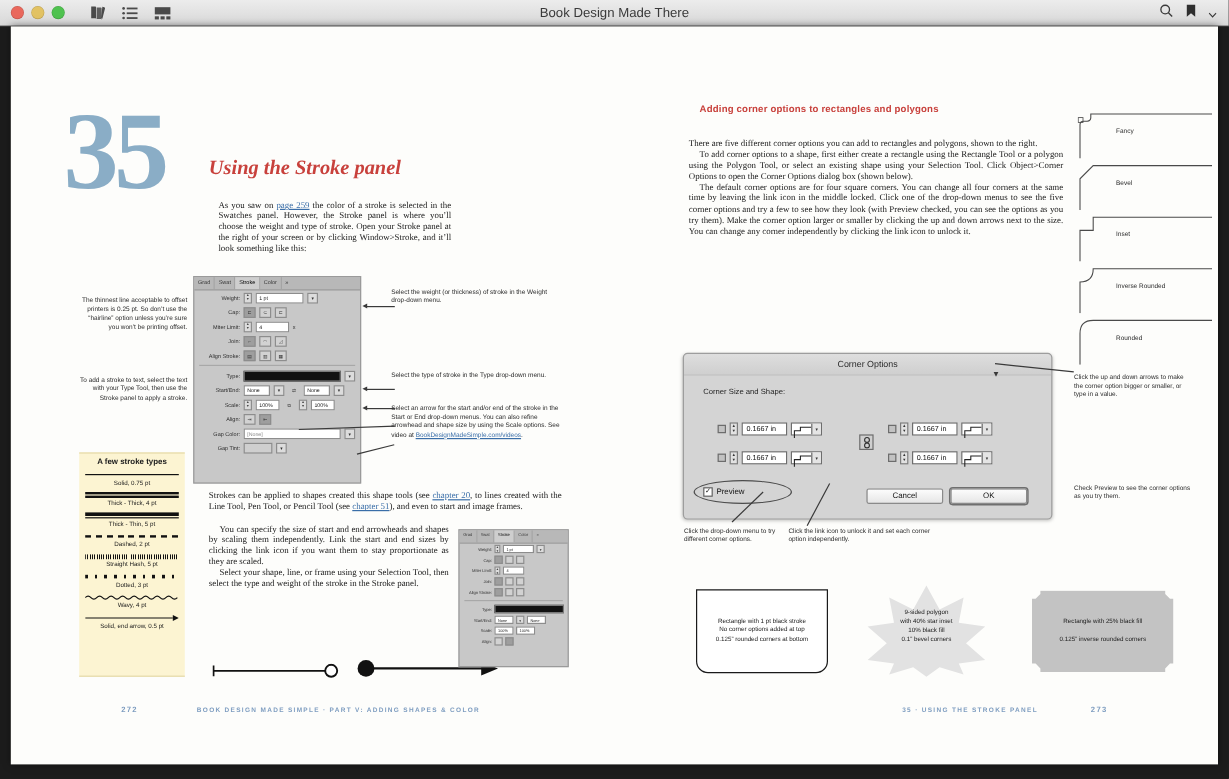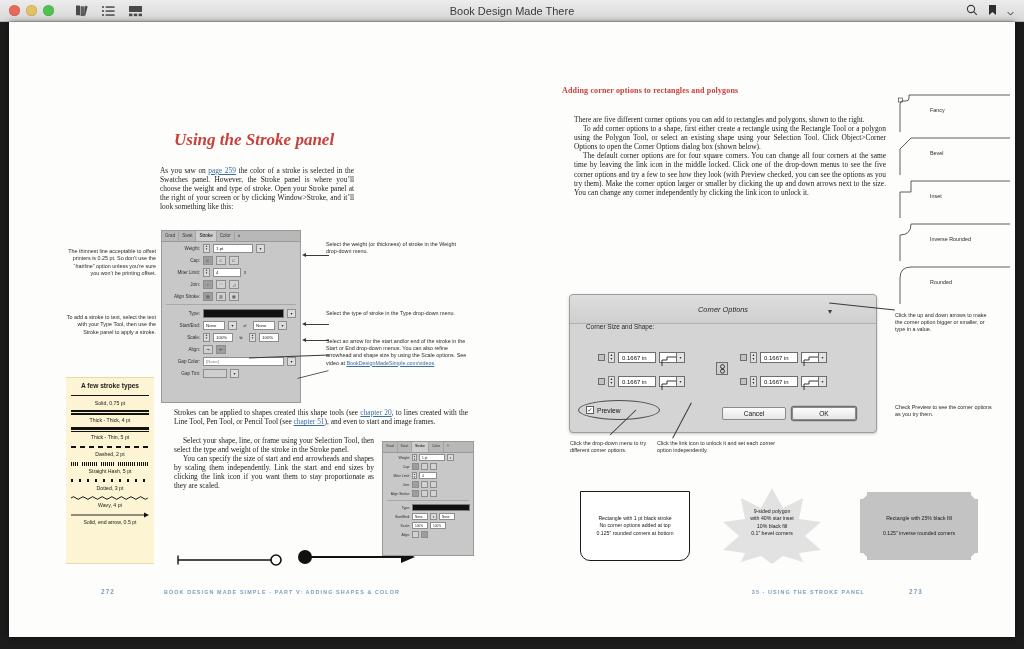--- a/index.html
+++ b/index.html
@@ -62,21 +62,21 @@
     font-family:"Liberation Serif", serif;
     font-size:92px; line-height:92px; color:#8aadc6; font-weight:700;
     letter-spacing:-4px;
   }
   #chap-title {
     position:absolute; left:165px; top:108px;
     font-family:"Liberation Serif", serif;
     font-style:italic; font-weight:700;
     font-size:17px; color:#c8413c;
   }
-  #intro-txt { position:absolute; left:151px; top:144px; width:194px; }
+  #intro-txt { position:absolute; left:173px; top:144px; width:194px; }
 
   
   .panel {
     position:absolute; background:#c8c8c8; border:1px solid #9a9a9a;
     font-family:"Liberation Sans", sans-serif;
   }
   #stroke-panel { left:152px; top:208px; width:140px; height:173px; }
   .pnl-tabs { display:flex; height:11px; background:#b3b3b3; border-bottom:1px solid #9a9a9a; }
   .pnl-tab {
     font-size:4.6px; color:#3a3a3a; padding:2px 3px 0 3px;
@@ -152,45 +152,45 @@
   .st-sample { height:7px; display:flex; align-items:center; }
 
   
   .lnote {
     position:absolute; width:90px; font-family:"Liberation Sans", sans-serif;
     font-size:5.4px; line-height:7.3px; color:#2b2b2b; text-align:right;
   }
 
   
   #rp-head {
-    position:absolute; left:50px; top:64px; width:312px;
-    font-family:Liberation Serif, serif; font-weight:700;
+    position:absolute; left:71px; top:64px; width:312px;
+    font-family:Liberation Sans, sans-serif; font-weight:700;
     font-size:8px; color:#c8413c; letter-spacing:.15px;
   }
   #rp-body { position:absolute; left:62px; top:93px; width:312px; }
 
   
   #corner-list { position:absolute; left:386px; top:70px; width:112px; }
   .corner-item { position:relative; height:43px; }
   .corner-label {
     position:absolute; left:32px; top:15px;
     font-family:"Liberation Sans", sans-serif; font-size:5.4px; color:#2b2b2b;
   }
 
   
   #dlg {
     position:absolute; left:57px; top:272px; width:308px; height:139px;
     background:#d4d4d4; border:1px solid #9d9d9d; border-radius:4px;
     box-shadow:0 1px 3px rgba(0,0,0,.22);
   }
   #dlg-title {
-    height:29px; background:linear-gradient(#dedede,#cfcfcf);
+    height:18px; background:linear-gradient(#dedede,#cfcfcf);
     border-bottom:1px solid #b0b0b0; border-radius:4px 4px 0 0;
     display:flex; align-items:center; justify-content:center;
-    font-size:7.4px; color:#2b2b2b;font-style:italic;
+    font-size:7.4px; color:#2b2b2b;
   }
   #dlg-sub { position:absolute; left:16px; top:28px; font-size:6.4px; color:#1f1f1f; }
   .dlg-fieldrow { display:flex; align-items:center; gap:3px; }
   .cornbox { width:7px; height:7px; border:1px solid #6d6d6d; background:#c2c2c2; }
   .spin {
     width:7px; height:11px; background:#e2e2e2; border:1px solid #7d7d7d;
     display:flex; flex-direction:column; align-items:center; justify-content:center;
     font-size:3.4px; line-height:3.6px; color:#333;
   }
   .numfld {
@@ -319,20 +319,21 @@
           </svg>
       </span>
     </div>
   </div>
 
   <div id="reader">
     <div id="spread">
 
       <div class="page" id="page-left">
 
+        <div id="chap-num">35</div>
         <div id="chap-title">Using the Stroke panel</div>
 
         <div id="intro-txt" class="body-txt">
           <p class="noind"><span>As you saw on </span><a class="lnk" href="#">page 259</a><span> the color of a stroke is selected in the Swatches panel. However, the Stroke panel is where you’ll choose the weight and type of stroke. Open your Stroke panel at the right of your screen or by clicking Window&gt;Stroke, and it’ll look something like this:</span></p>
         </div>
 
         <div class="lnote" style="left:57px; top:226px;">The thinnest line acceptable to offset printers is 0.25 pt. So don’t use the “hairline” option unless you’re sure you won’t be printing offset.</div>
         <div class="lnote" style="left:57px; top:292px;">To add a stroke to text, select the text with your Type Tool, then use the Stroke panel to apply a stroke.</div>
 
         <div class="panel" id="stroke-panel">
@@ -502,22 +503,22 @@
                 </svg>
             </div>
             <div class="st-cap">Solid, end arrow, 0.5 pt</div>
           </div>
         </div>
 
         <div class="body-txt" style="position:absolute; left:165px; top:386px; width:294px;">
           <p class="noind"><span>Strokes can be applied to shapes created this shape tools (see </span><a class="lnk" href="#">chapter 20</a><span>, to lines created with the Line Tool, Pen Tool, or Pencil Tool (see </span><a class="lnk" href="#">chapter 51</a><span>), and even to start and image frames.</span></p>
         </div>
         <div class="body-txt" style="position:absolute; left:165px; top:414px; width:200px;">
+          <p>You can specify the size of start and end arrowheads and shapes by scaling them independently. Link the start and end sizes by clicking the link icon if you want them to stay proportionate as they are scaled.</p>
           <p>Select your shape, line, or frame using your Selection Tool, then select the type and weight of the stroke in the Stroke panel.</p>
-          <p>You can specify the size of start and end arrowheads and shapes by scaling them independently. Link the start and end sizes by clicking the link icon if you want them to stay proportionate as they are scaled.</p>
         </div>
 
         <div style="position:absolute; left:167px; top:530px; width:110px;">
           <svg width="110" height="12" viewBox="0 0 110 12">
               <line x1="2" y1="6" x2="96" y2="6" stroke="#111" stroke-width="1.4"></line>
               <line x1="2" y1="1.5" x2="2" y2="10.5" stroke="#111" stroke-width="1.4"></line>
               <circle cx="100" cy="6" r="5" fill="#fff" stroke="#111" stroke-width="1.6"></circle>
             </svg>
         </div>
         <div style="position:absolute; left:288px; top:527px; width:120px;">

